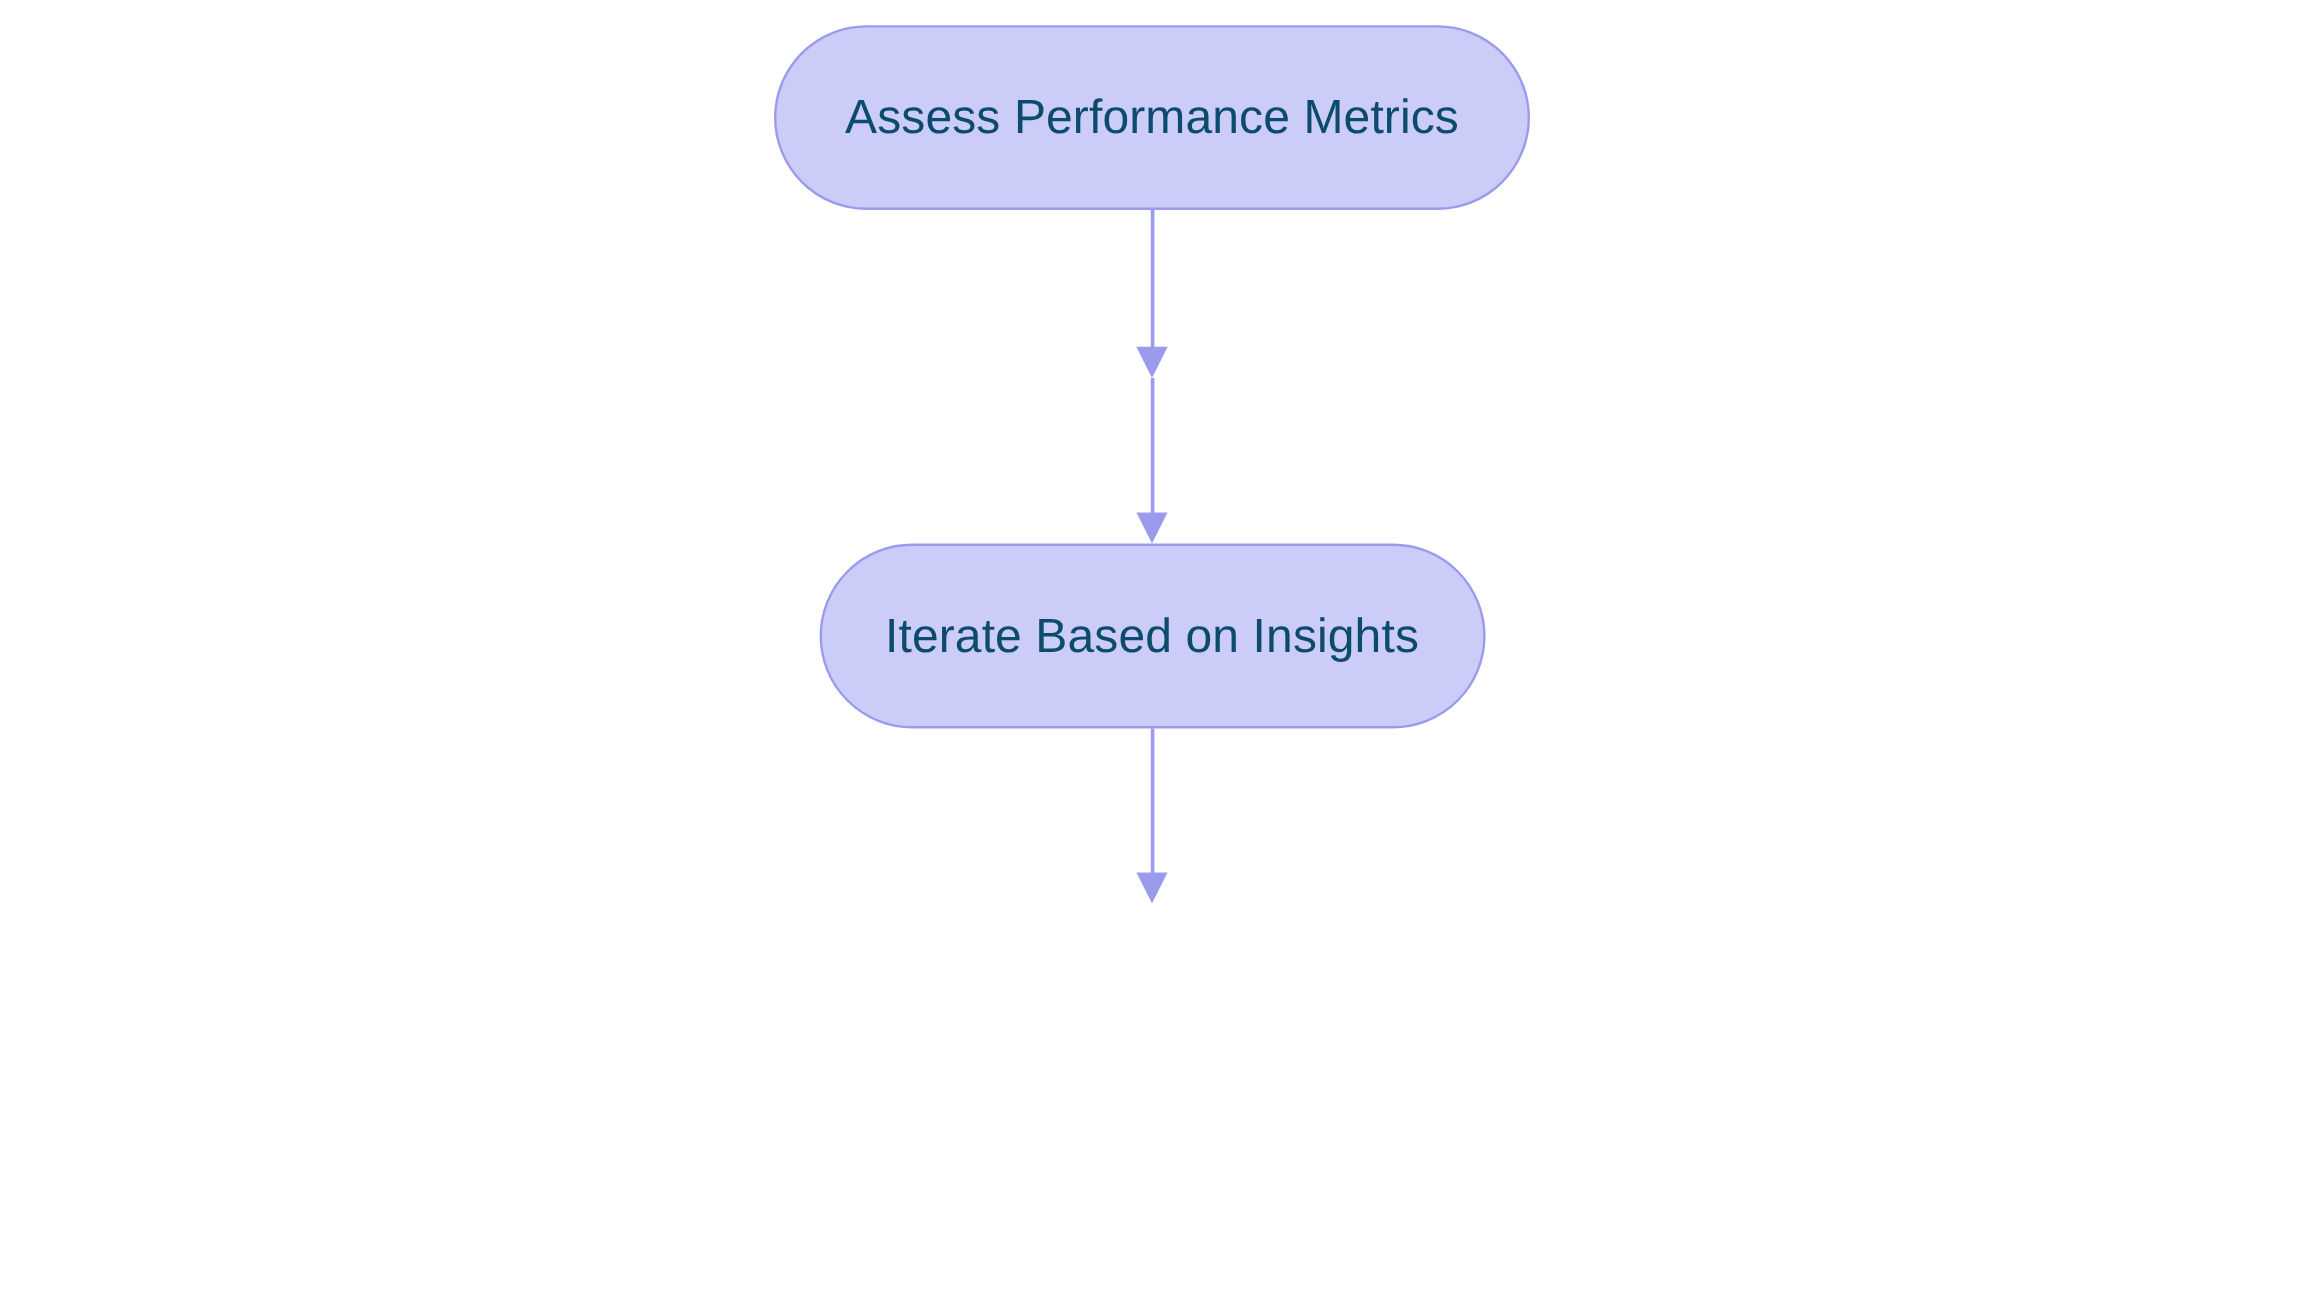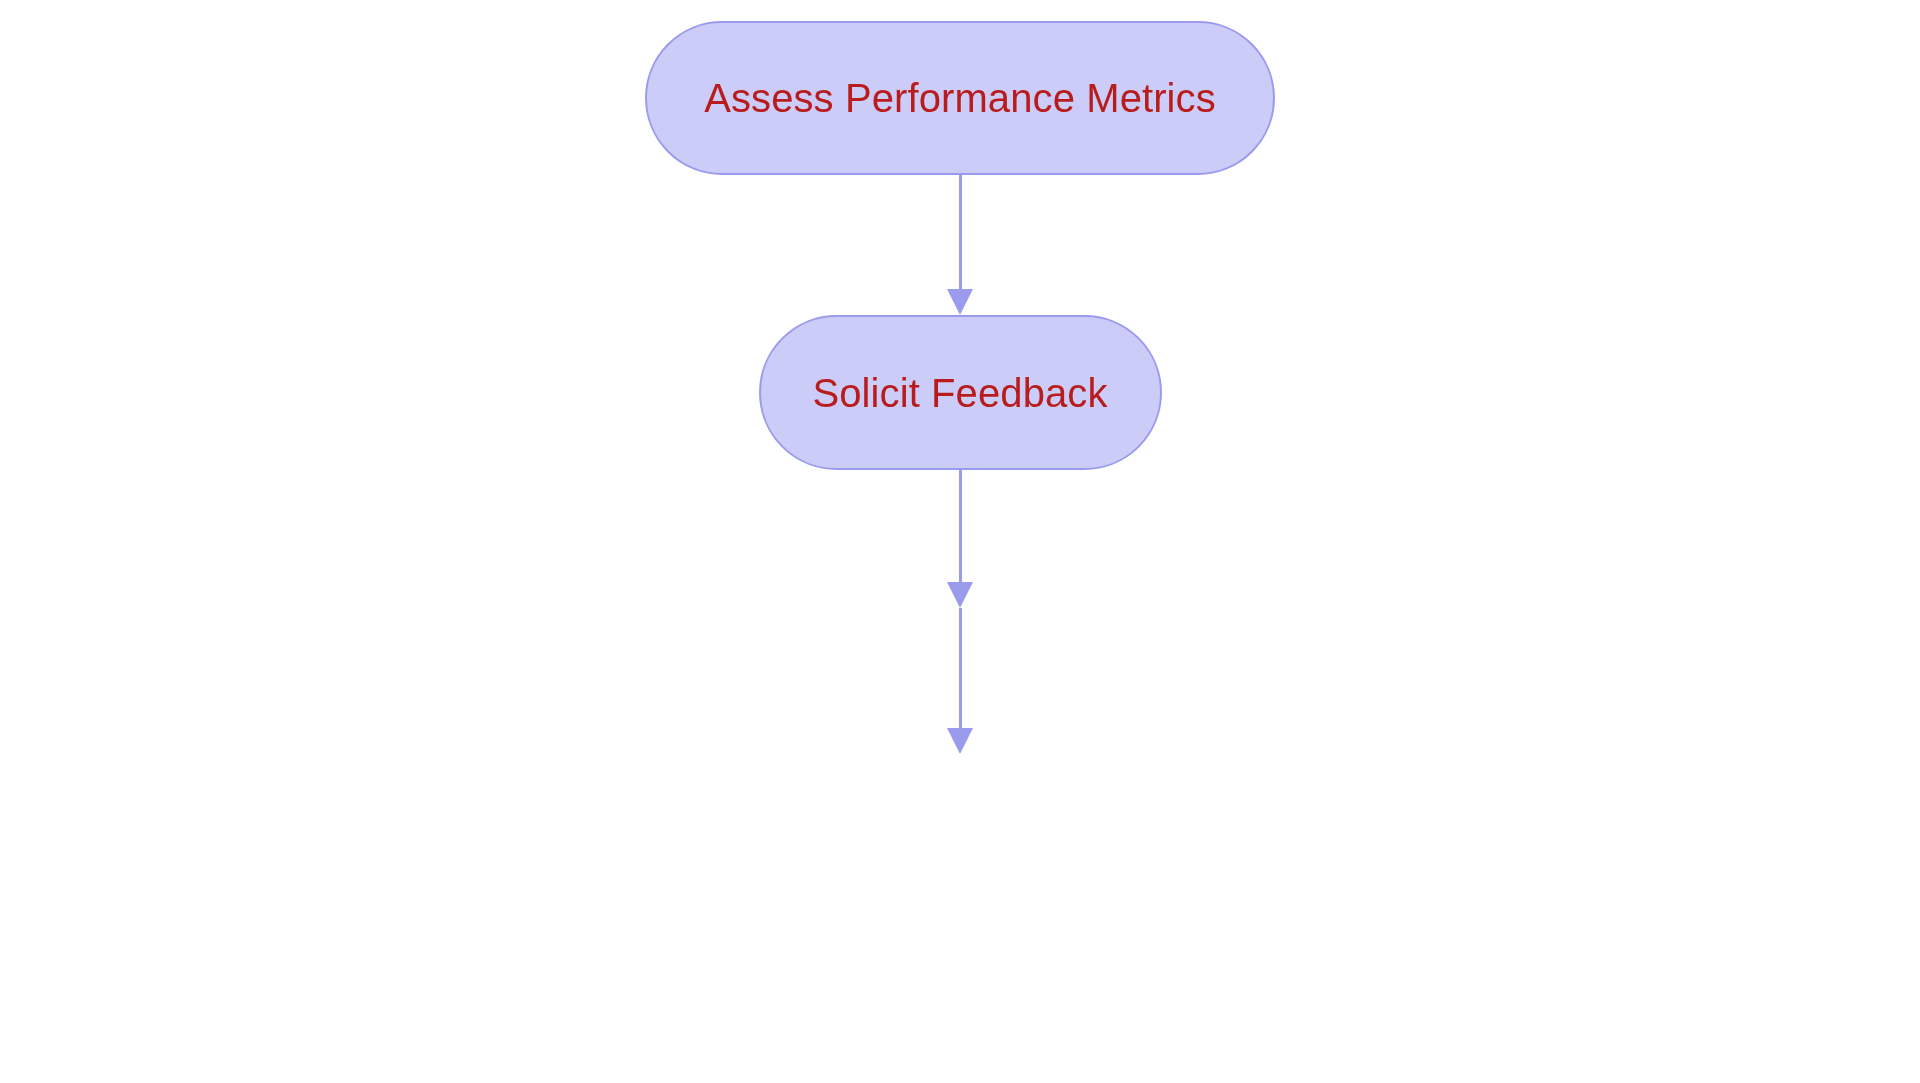--- a/index.html
+++ b/index.html
@@ -46,21 +46,21 @@
     font-size: 40px;
     font-weight: 400;
     line-height: 1.15;
     letter-spacing: 0.1px;
     white-space: nowrap;
     text-align: center;
     user-select: none;
   }
 
   .node-label {
-    color: #b91c1c;
+    color: #0c4a6e;
     font-size: 40px;
     font-weight: 400;
     white-space: nowrap;
     padding: 0 14px;
   }
 
   
   .node-1 { width: 630px; height: 154px; margin-top: 21px; }
   .node-2 { width: 403px; height: 155px; }
   .node-3 { width: 555px; height: 154px; }
@@ -101,29 +101,29 @@
 
     <div class="flow-node node-1">
       <span class="node-label">Assess Performance Metrics</span>
     </div>
 
     <div class="flow-connector connector-1">
       <div class="connector-line"></div>
       <div class="connector-arrowhead"></div>
     </div>
 
-    <div class="flow-node node-2">
-      <span class="node-label">Solicit Feedback</span>
-    </div>
 
     <div class="flow-connector connector-2">
       <div class="connector-line"></div>
       <div class="connector-arrowhead"></div>
     </div>
 
+    <div class="flow-node node-3">
+      <span class="node-label">Iterate Based on Insights</span>
+    </div>
 
     <div class="flow-connector connector-3">
       <div class="connector-line"></div>
       <div class="connector-arrowhead"></div>
     </div>
 
 
   </div>
 </div>
 

